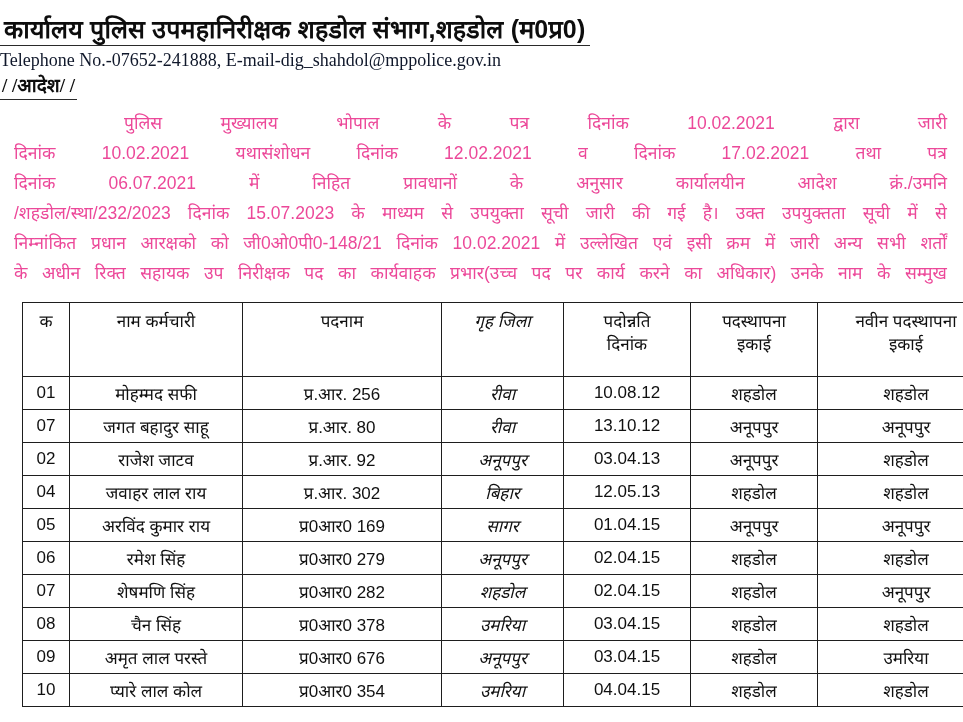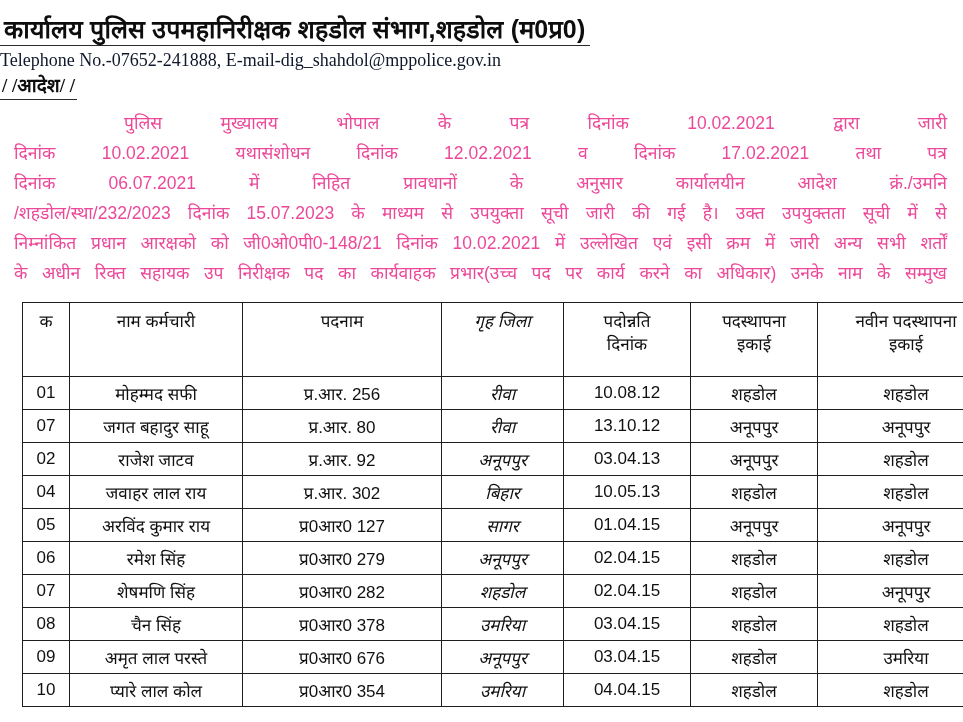--- a/index.html
+++ b/index.html
@@ -291,28 +291,28 @@
           <td class="c-home">अनूपपुर</td>
           <td class="c-date">03.04.13</td>
           <td class="c-unit">अनूपपुर</td>
           <td class="c-newunit">शहडोल</td>
         </tr>
         <tr>
           <td class="c-sno">04</td>
           <td class="c-name">जवाहर लाल राय</td>
           <td class="c-rank">प्र.आर. 302</td>
           <td class="c-home">बिहार</td>
-          <td class="c-date">10.05.13</td>
+          <td class="c-date">12.05.13</td>
           <td class="c-unit">शहडोल</td>
           <td class="c-newunit">शहडोल</td>
         </tr>
         <tr>
           <td class="c-sno">05</td>
           <td class="c-name">अरविंद कुमार राय</td>
-          <td class="c-rank">प्र0आर0 127</td>
+          <td class="c-rank">प्र0आर0 169</td>
           <td class="c-home">सागर</td>
           <td class="c-date">01.04.15</td>
           <td class="c-unit">अनूपपुर</td>
           <td class="c-newunit">अनूपपुर</td>
         </tr>
         <tr>
           <td class="c-sno">06</td>
           <td class="c-name">रमेश सिंह</td>
           <td class="c-rank">प्र0आर0 279</td>
           <td class="c-home">अनूपपुर</td>

